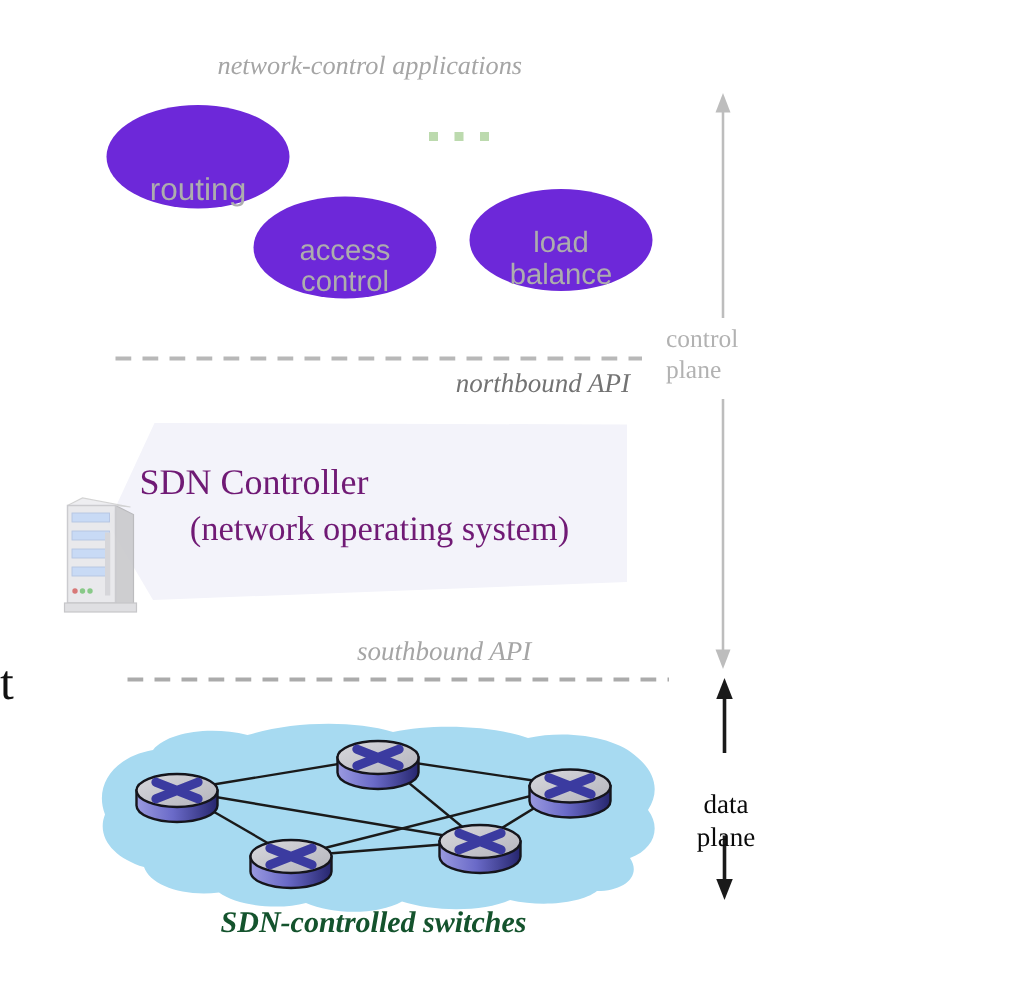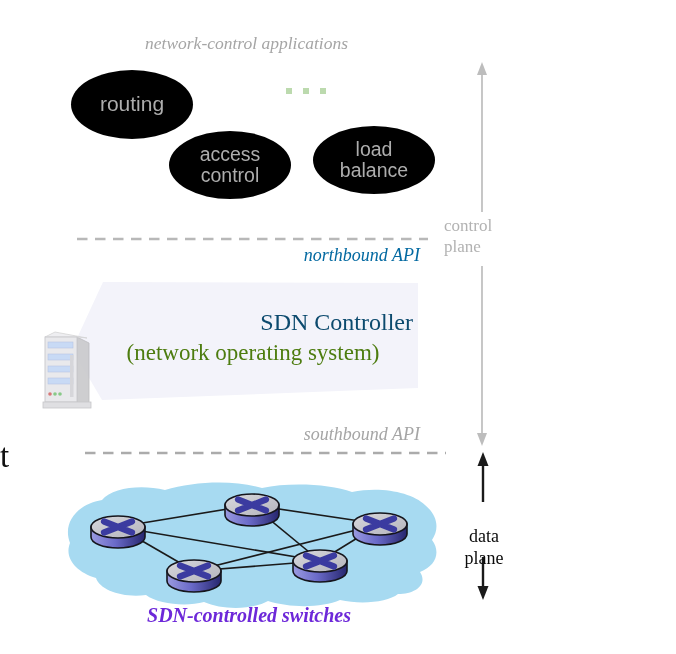--- a/index.html
+++ b/index.html
@@ -8,37 +8,37 @@
     width:676px;height:654px;
     background:#ffffff;
     overflow:hidden;
     font-family:"Liberation Sans", sans-serif;
   }
   #diagram-svg{position:absolute;left:0;top:0;}
   .lbl{position:absolute;white-space:pre-line;font-family:Liberation Serif, serif;}
   .apps-title{left:145px;top:33px;width:290px;font-style:italic;font-size:17.5px;color:#a5a5a5;}
   .ellipse{
     position:absolute;border-radius:50%;
-    background:#000000;
-    display:flex;align-items:center;justify-content:center;
+    background:#6d28d9;
+    display:flex;align-items:flex-end;justify-content:center;
     text-align:center;color:#adadad;line-height:1.08;
   }
   .ellipse .inner{width:92px;}
   .el-routing{left:71px;top:70px;width:122px;height:69px;font-size:21px;}
   .el-access{left:169px;top:131px;width:122px;height:68px;font-size:19.5px;}
   .el-load{left:313px;top:126px;width:122px;height:68px;font-size:19.5px;}
   .dots{position:absolute;left:286px;top:88px;display:flex;gap:11px;}
   .dots span{width:6px;height:6px;background:#bcdaae;display:block;}
-  .northbound{left:238px;top:245px;width:182px;text-align:right;font-style:italic;font-size:18px;color:#0369a1;}
-  .southbound{left:238px;top:424px;width:182px;text-align:right;font-style:italic;font-size:18px;color:#a5a5a5;}
+  .northbound{left:238px;top:245px;width:182px;text-align:right;font-style:italic;font-size:18px;color:#737373;}
+  .southbound{left:238px;top:424px;width:182px;font-style:italic;font-size:18px;color:#a5a5a5;}
   .control-plane{left:444px;top:215px;width:84px;font-size:17px;line-height:21px;color:#b2b2b2;}
   .data-plane{left:444px;top:504px;width:80px;text-align:center;font-size:18px;line-height:22px;color:#0b0b0b;margin-top:21px;}
-  .sdn-title{left:93px;top:309px;width:320px;text-align:right;font-size:24px;color:#0c4a6e;}
-  .sdn-sub{left:93px;top:340px;width:320px;text-align:center;font-size:23px;color:#4d7c0f;}
-  .switches-caption{left:124px;top:604px;width:250px;text-align:center;font-weight:bold;font-style:italic;font-size:20px;color:#6d28d9;}
+  .sdn-title{left:93px;top:309px;width:320px;text-align:left;font-size:24px;color:#701a75;}
+  .sdn-sub{left:93px;top:340px;width:320px;text-align:center;font-size:23px;color:#701a75;}
+  .switches-caption{left:124px;top:604px;width:250px;text-align:center;font-weight:bold;font-style:italic;font-size:20px;color:#14532d;}
   .footer{left:453px;top:622px;width:200px;text-align:right;font-size:13px;color:#7b7b7b;}
   .clipped-frag{left:0px;top:440px;font-size:33px;line-height:1;color:#111111;}
 </style>
 </head>
 <body>
 
 <div id="slide">
 
   <svg id="diagram-svg" width="676" height="654" viewBox="0 0 676 654">
     <defs>

